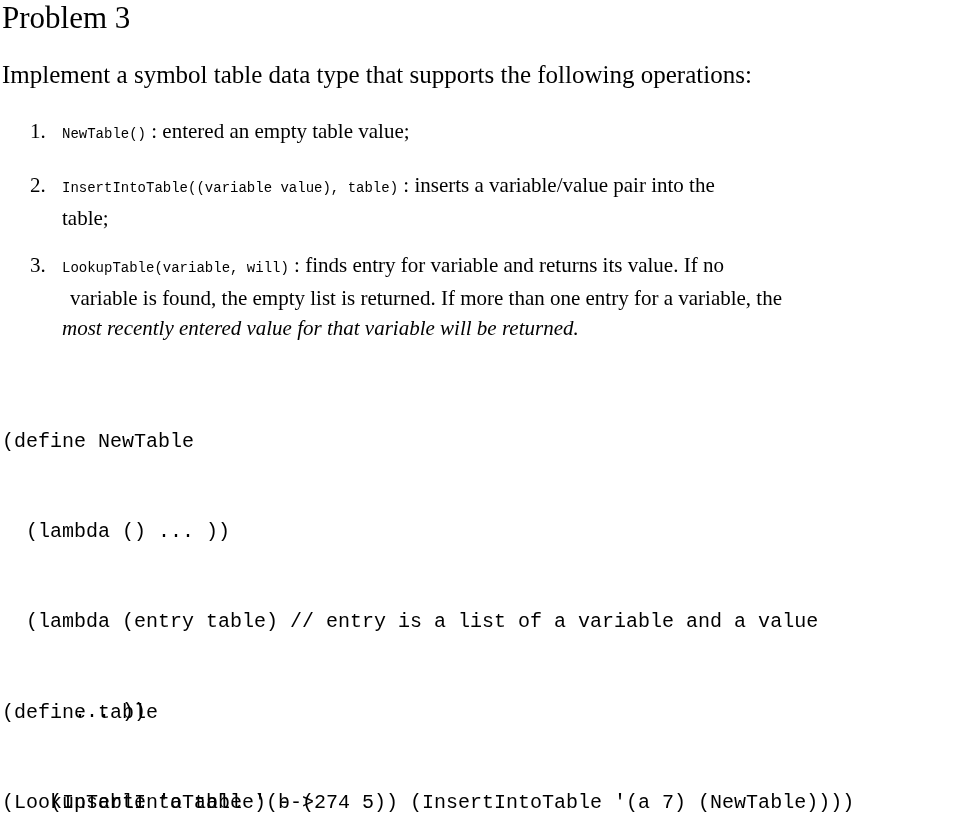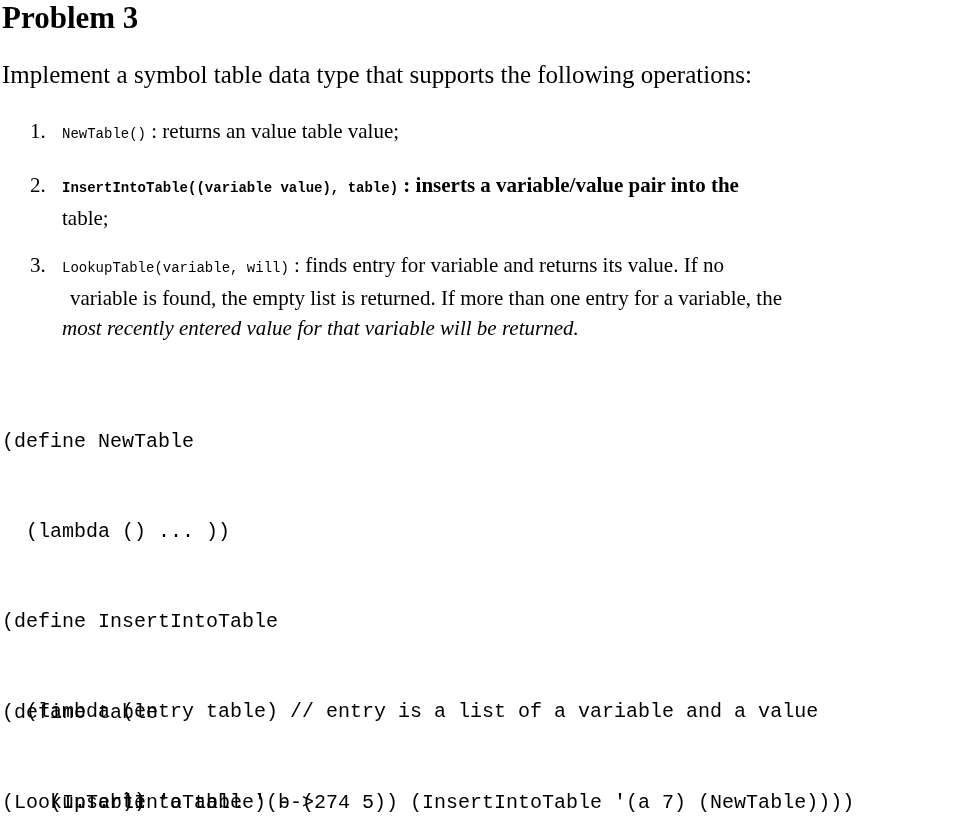--- a/index.html
+++ b/index.html
@@ -13,21 +13,21 @@
       height: 822px;
       position: relative;
       overflow: hidden;
       font-family: "DejaVu Serif", "Liberation Serif", serif;
     }
     .title {
       position: absolute;
       left: 2px;
       top: 0px;
       font-family: "Liberation Serif", "DejaVu Serif", serif;
-      font-weight: bold;
+      font-weight: normal;
       font-size: 31px;
       line-height: 36px;
       margin: 0;
     }
     .intro {
       position: absolute;
       left: 2px;
       top: 60px;
       font-family: "Liberation Serif", serif;
       font-size: 25px;
@@ -81,46 +81,45 @@
 <body>
 
 <h1 class="title">Problem 3</h1>
 
 <p class="intro">Implement a symbol table data type that supports the following operations:</p>
 
 <div class="ops">
   <div class="op" style="top:0px;">
     <span class="op-num">1.</span>
     <div class="op-body">
-      <div style="white-space:nowrap;"><span class="tt">NewTable()</span><span style="white-space:pre;"> : </span><span>returns an value table value;</span></div>
+      <div style="white-space:nowrap;"><span class="tt">NewTable()</span><span style="white-space:pre;"> : </span><span>entered an empty table value;</span></div>
     </div>
   </div>
 
   <div class="op" style="top:54px;">
     <span class="op-num">2.</span>
     <div class="op-body">
-      <div style="white-space:nowrap;font-weight:bold;"><span class="tt">InsertIntoTable((variable value), table)</span><span style="white-space:pre;"> : </span><span>inserts a variable/value pair into the</span></div>
+      <div style="white-space:nowrap;"><span class="tt">InsertIntoTable((variable value), table)</span><span style="white-space:pre;"> : </span><span>inserts a variable/value pair into the</span></div>
       <div style="white-space:nowrap;font-family:Liberation Serif, serif;"><span>table;</span></div>
     </div>
   </div>
 
   <div class="op" style="top:134px;">
     <span class="op-num">3.</span>
     <div class="op-body">
       <div style="white-space:nowrap;"><span class="tt">LookupTable(variable, will)</span><span style="white-space:pre;"> : </span><span>finds entry for variable and returns its value. If no</span></div>
       <div style="white-space:nowrap;margin-left:8px;"><span>variable is found, the empty list is returned. If more than one entry for a variable, the</span></div>
       <div style="white-space:nowrap;font-style:italic;"><span>most recently entered value for that variable will be returned.</span></div>
     </div>
   </div>
 </div>
 
 <div class="code" style="top:367px;">
   <div>(define NewTable</div>
   <div>  (lambda () ... ))</div>
-  <div>(define InsertIntoTable</div>
   <div>  (lambda (entry table) // entry is a list of a variable and a value</div>
   <div>      ... ))</div>
   
   
   
 </div>
 
 <div class="code" style="top:638px;">
   <div>(define table</div>
   <div>    (InsertIntoTable '(b (2 4 5)) (InsertIntoTable '(a 7) (NewTable))))</div>

